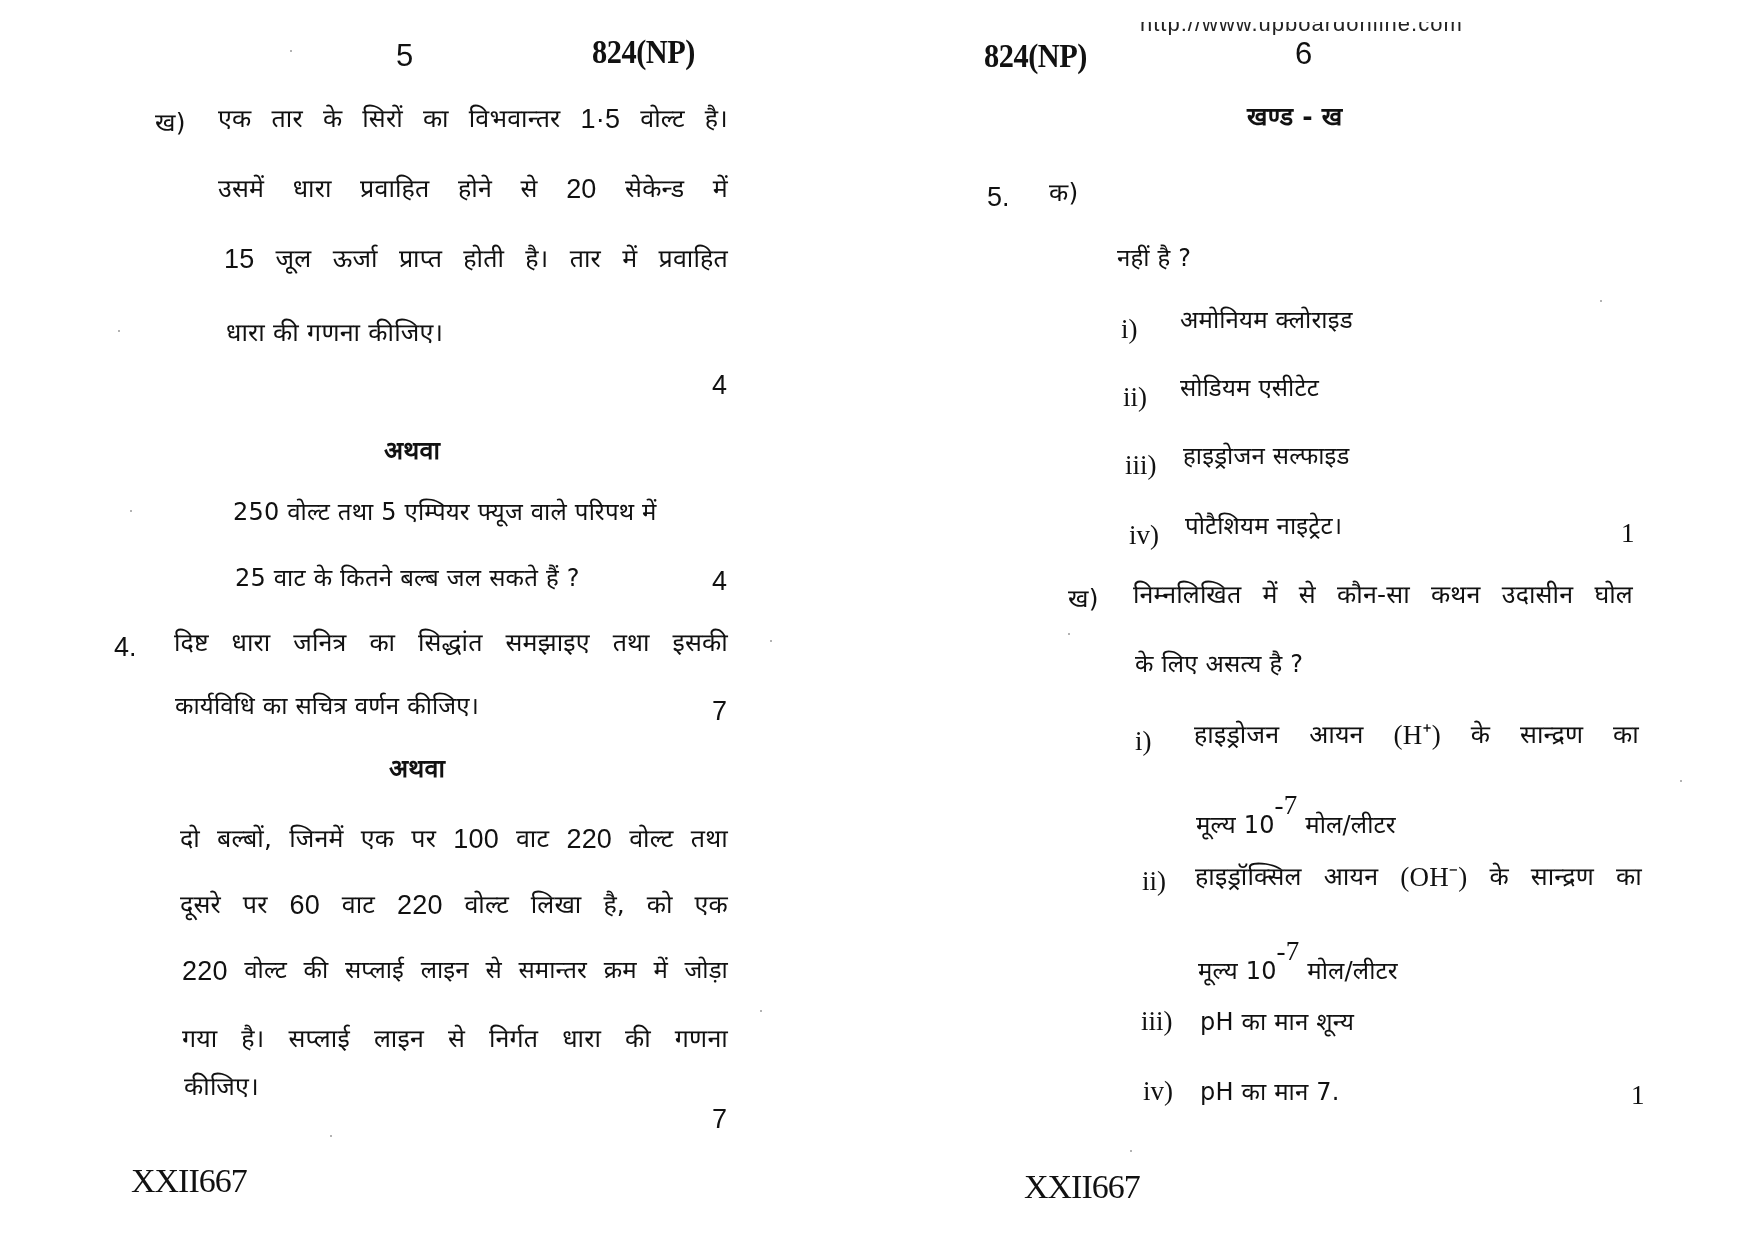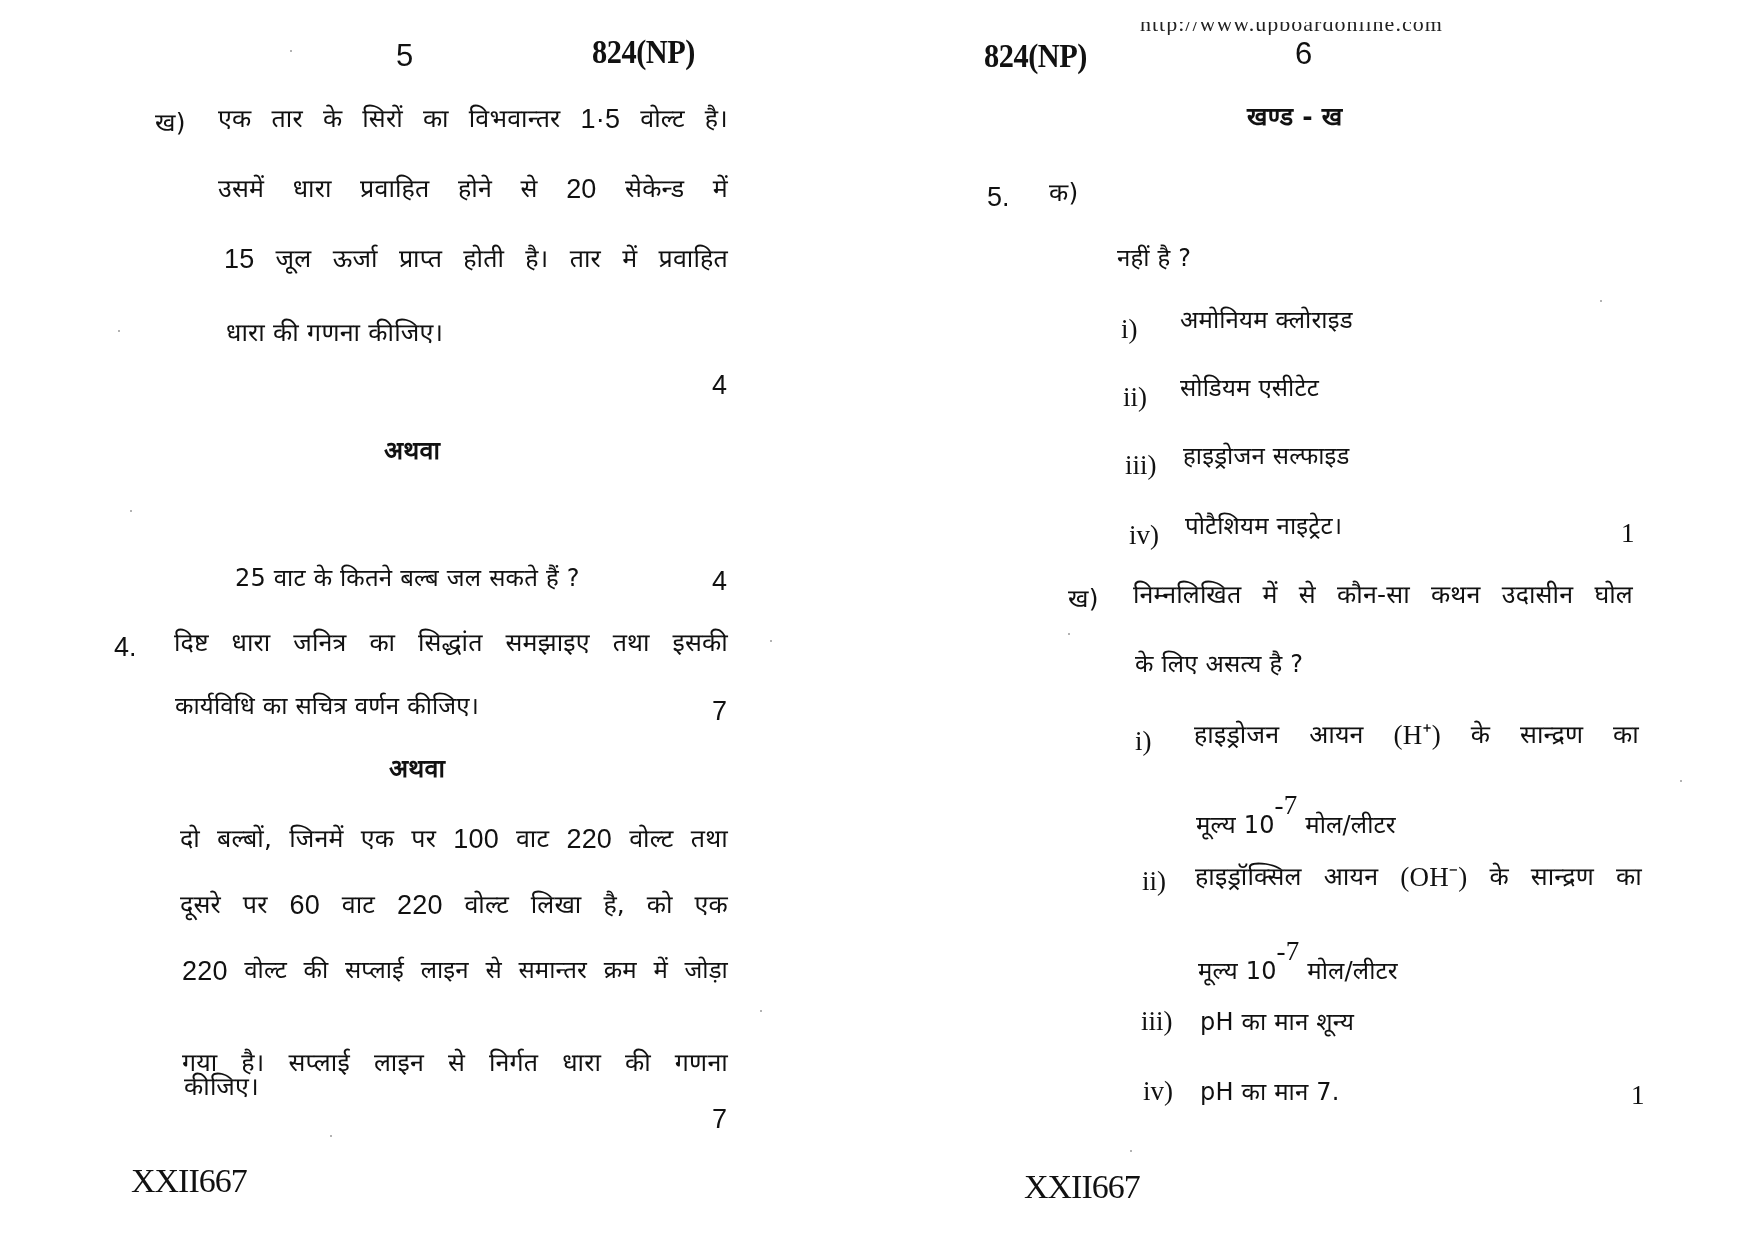--- a/index.html
+++ b/index.html
@@ -14,21 +14,21 @@
   .abs { position: absolute; white-space: nowrap; line-height: 1; }
   .hi { font-size: 25px; letter-spacing: 0.2px; }
   .num { font-family: "Liberation Sans", sans-serif; font-size: 27px; }
   .pgnum { font-family: "Liberation Sans", sans-serif; font-size: 31px; }
   .code { font-family: "Liberation Serif", serif; font-weight: bold; font-size: 33px; letter-spacing: -0.5px; transform: scaleX(0.92); transform-origin: left; }
   .footer { font-family: "Liberation Serif", serif; font-size: 34px; letter-spacing: -1px; }
   .roman { font-family: "Liberation Serif", serif; font-size: 27px; }
   .heading { font-weight: bold; font-size: 25px; }
   .justify { display: flex; justify-content: space-between; }
   .url-clip { position: absolute; left: 263px; top: 22px; width: 360px; height: 13px; overflow: hidden; }
-  .url-clip span { position: absolute; left: 0; bottom: 0; font-family: Liberation Serif, serif; font-size: 22px; line-height: 1; color: #222; letter-spacing: 1px; }
+  .url-clip span { position: absolute; left: 0; bottom: 0; font-family: Liberation Sans, sans-serif; font-size: 22px; line-height: 1; color: #222; letter-spacing: 1px; }
   sup { font-size: 0.6em; vertical-align: 0.7em; }
   .speck { position: absolute; width: 2px; height: 2px; background: #9a9a9a; border-radius: 1px; }
 </style>
 </head>
 <body>
 
 <div class="page" id="page-left">
   <div class="abs pgnum" style="left:396px; top:40px;">5</div>
   <div class="abs code" style="left:592px; top:36px;">824(NP)</div>
 
@@ -63,20 +63,21 @@
     <span>है।</span>
     <span>तार</span>
     <span>में</span>
     <span>प्रवाहित</span>
   </div>
   <div class="abs hi" style="left:226px; top:320px;">धारा की गणना कीजिए।</div>
   <div class="abs num" style="left:712px; top:372px;">4</div>
 
   <div class="abs hi heading" style="left:384px; top:438px;">अथवा</div>
 
+  <div class="abs hi" style="left:233px; top:500px; font-size:24px;">250 वोल्ट तथा 5 एम्पियर फ्यूज वाले परिपथ में</div>
   <div class="abs hi" style="left:235px; top:566px; font-size:24px;">25 वाट के कितने बल्ब जल सकते हैं ?</div>
   <div class="abs num" style="left:712px; top:568px;">4</div>
 
   <div class="abs num" style="left:114px; top:634px;">4.</div>
   <div class="abs hi justify" style="left:174px; top:630px; width:554px;align-items:flex-end;">
     <span>दिष्ट</span>
     <span>धारा</span>
     <span>जनित्र</span>
     <span>का</span>
     <span>सिद्धांत</span>
@@ -118,21 +119,21 @@
     <span>वोल्ट</span>
     <span>की</span>
     <span>सप्लाई</span>
     <span>लाइन</span>
     <span>से</span>
     <span>समान्तर</span>
     <span>क्रम</span>
     <span>में</span>
     <span>जोड़ा</span>
   </div>
-  <div class="abs hi justify" style="left:182px; top:1026px; width:546px;margin-top:24px;">
+  <div class="abs hi justify" style="left:182px; top:1026px; width:546px;">
     <span>गया</span>
     <span>है।</span>
     <span>सप्लाई</span>
     <span>लाइन</span>
     <span>से</span>
     <span>निर्गत</span>
     <span>धारा</span>
     <span>की</span>
     <span>गणना</span>
   </div>

